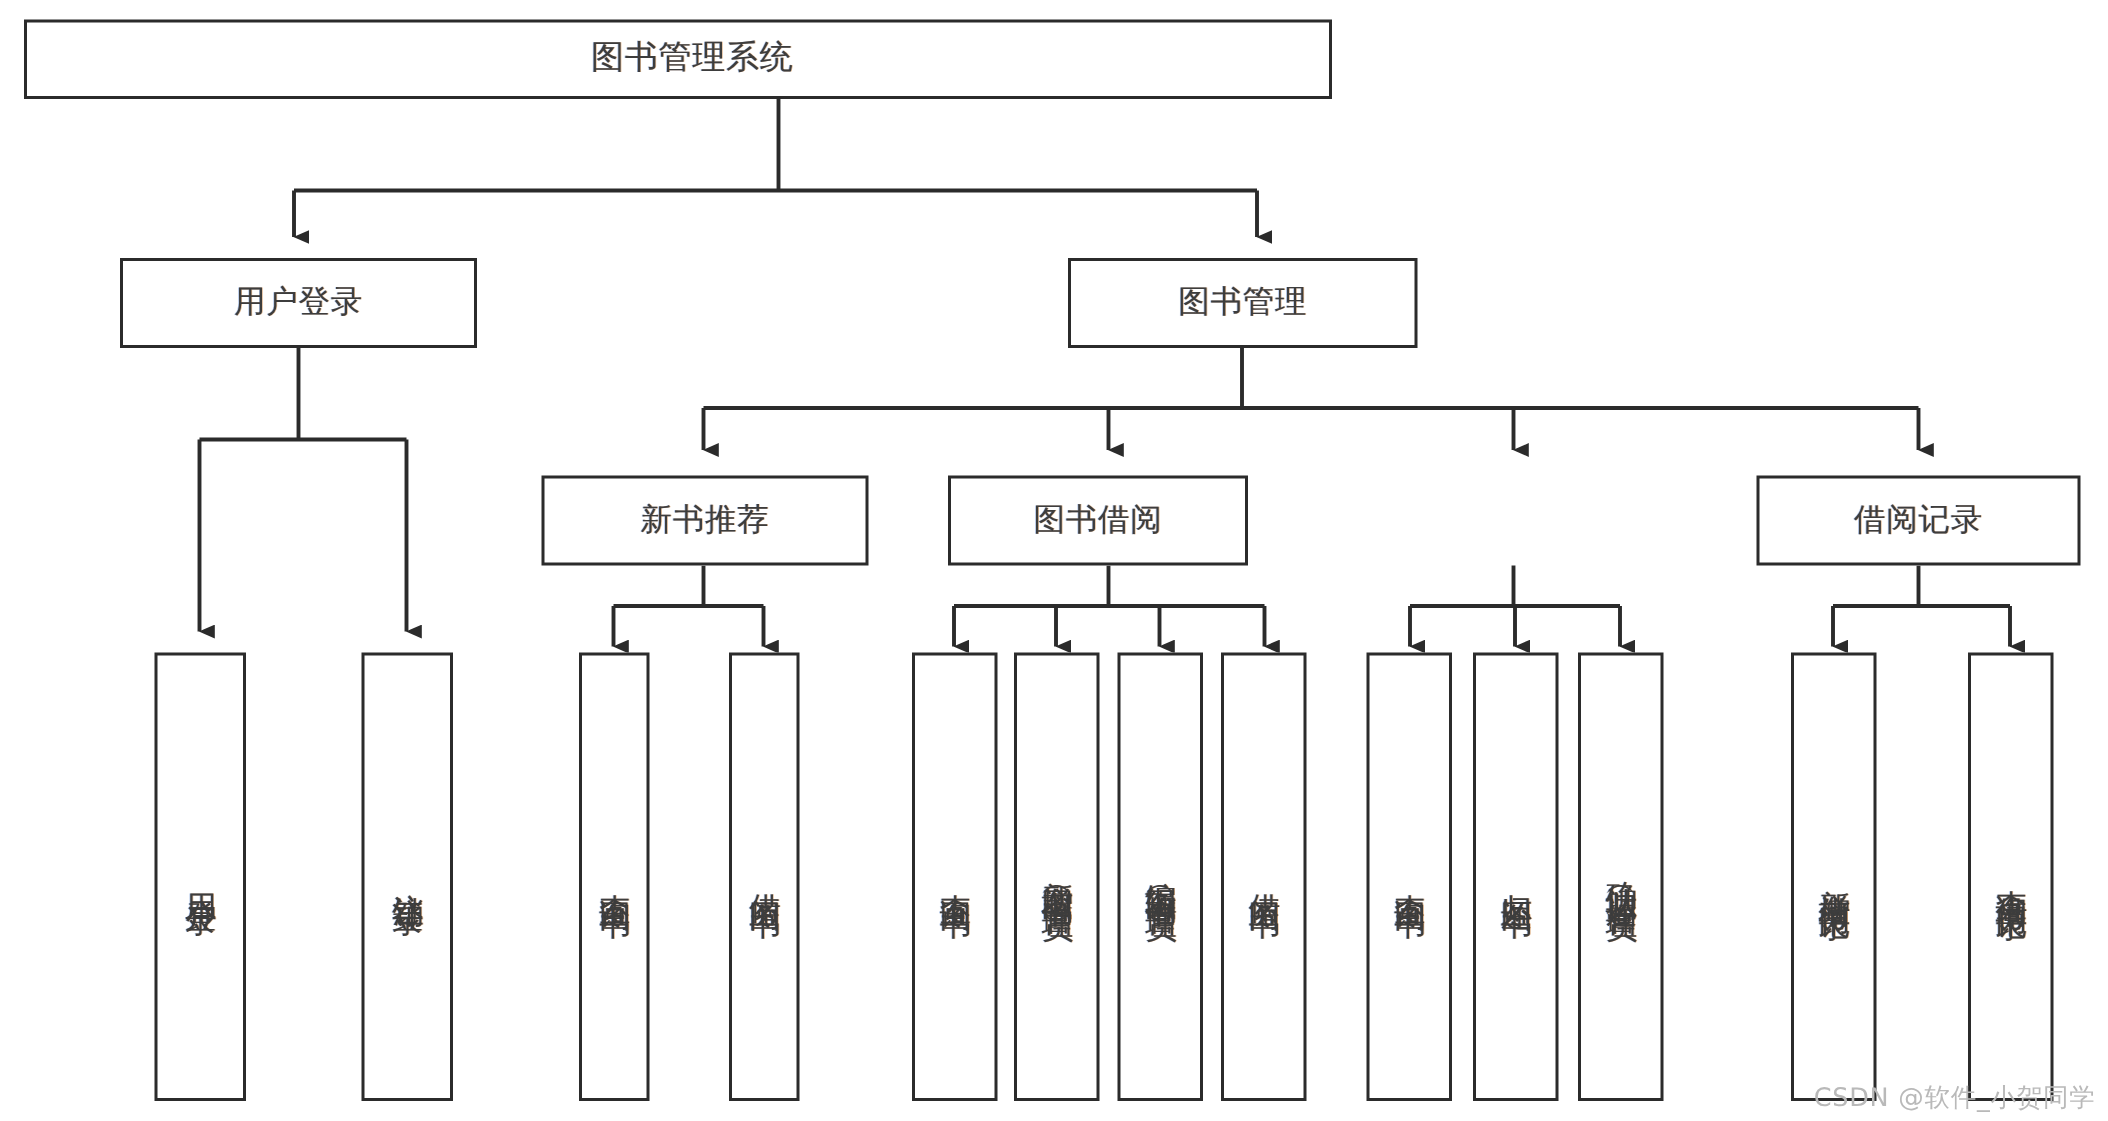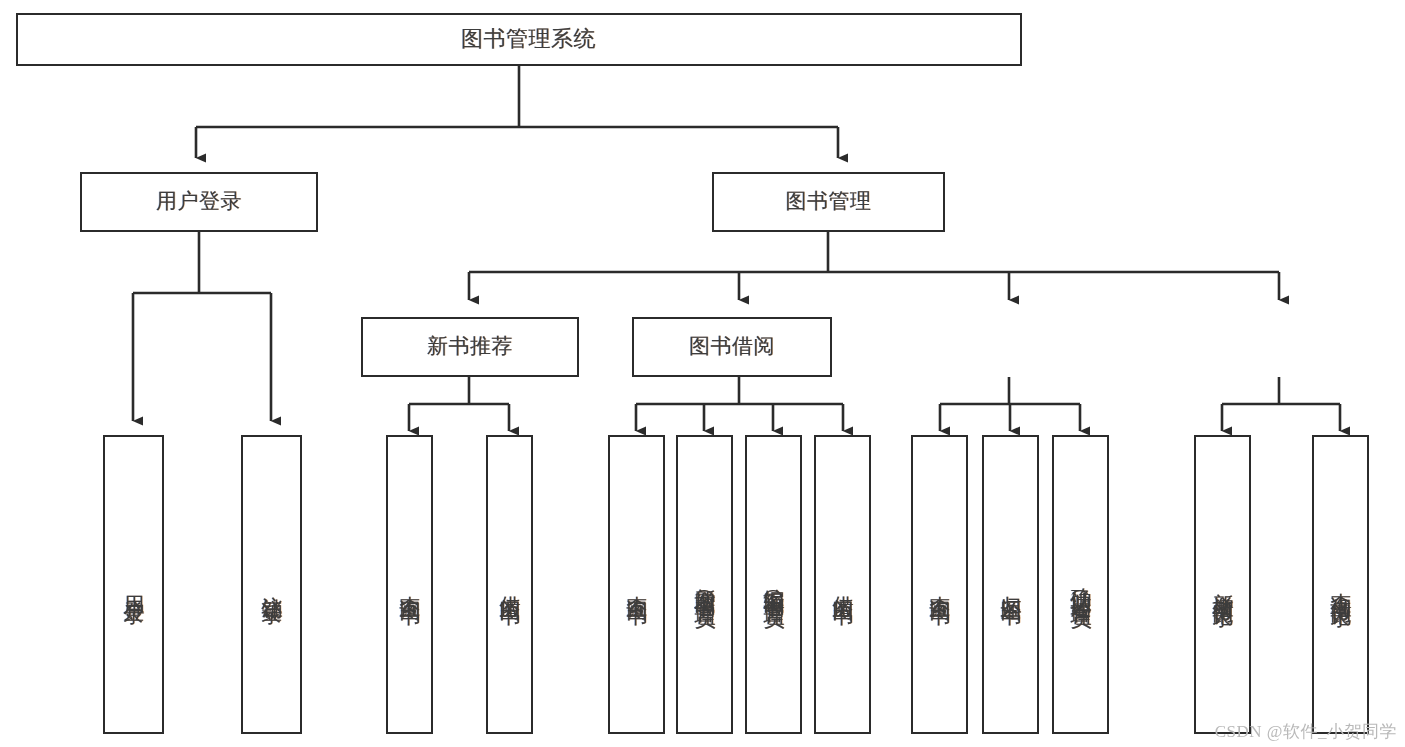--- a/index.html
+++ b/index.html
@@ -52,21 +52,20 @@
   }
 
   #watermark{
     position:absolute;
     right:8px;
     bottom:4px;
     font-size:17px;
     color:#b9b9b9;
     letter-spacing:0.5px;
     white-space:nowrap;
-    font-family:Liberation Serif, serif;
   }
 </style>
 </head>
 <body>
 
 <div id="canvas">
 
   <svg id="wires" viewBox="0 0 1405 747">
     <defs>
       <marker id="arw" markerWidth="10" markerHeight="11" refX="4.6" refY="10.2" orient="auto" markerUnits="userSpaceOnUse">
@@ -110,41 +109,44 @@
       <path d="M1010,404 L1010,431" marker-end="url(#arw)"></path>
       <path d="M1080,404 L1080,431" marker-end="url(#arw)"></path>
 
       <path d="M1279,377 L1279,404"></path>
       <path d="M1222,404 L1340,404"></path>
       <path d="M1222,404 L1222,431" marker-end="url(#arw)"></path>
       <path d="M1340,404 L1340,431" marker-end="url(#arw)"></path>
     </g>
   </svg>
 
-  <div class="node h-node" id="n-root" style="left:16px; top:13px; width:1006px; height:53px;padding-left:19px;">
+  <div class="node h-node" id="n-root" style="left:16px; top:13px; width:872px; height:53px;padding-left:19px;">
     <span class="lbl">图书管理系统</span>
   </div>
 
   <div class="node h-node" style="left:80px; top:172px; width:238px; height:60px;">
     <span class="lbl">用户登录</span>
   </div>
 
   <div class="node h-node" style="left:712px; top:172px; width:233px; height:60px;">
     <span class="lbl">图书管理</span>
   </div>
 
   <div class="node h-node" style="left:361px; top:317px; width:218px; height:60px;">
     <span class="lbl">新书推荐</span>
   </div>
 
   <div class="node h-node" style="left:632px; top:317px; width:200px; height:60px;">
     <span class="lbl">图书借阅</span>
   </div>
 
 
+  <div class="node h-node" style="left:1171px; top:317px; width:216px; height:60px;">
+    <span class="lbl">借阅记录</span>
+  </div>
 
   <div class="node v-node" style="left:103px; top:435px; width:61px; height:299px;">
     <span class="lbl">用户登录</span>
   </div>
 
   <div class="node v-node" style="left:241px; top:435px; width:61px; height:299px;">
     <span class="lbl">注销登录</span>
   </div>
 
   <div class="node v-node" style="left:386px; top:435px; width:47px; height:299px;">

